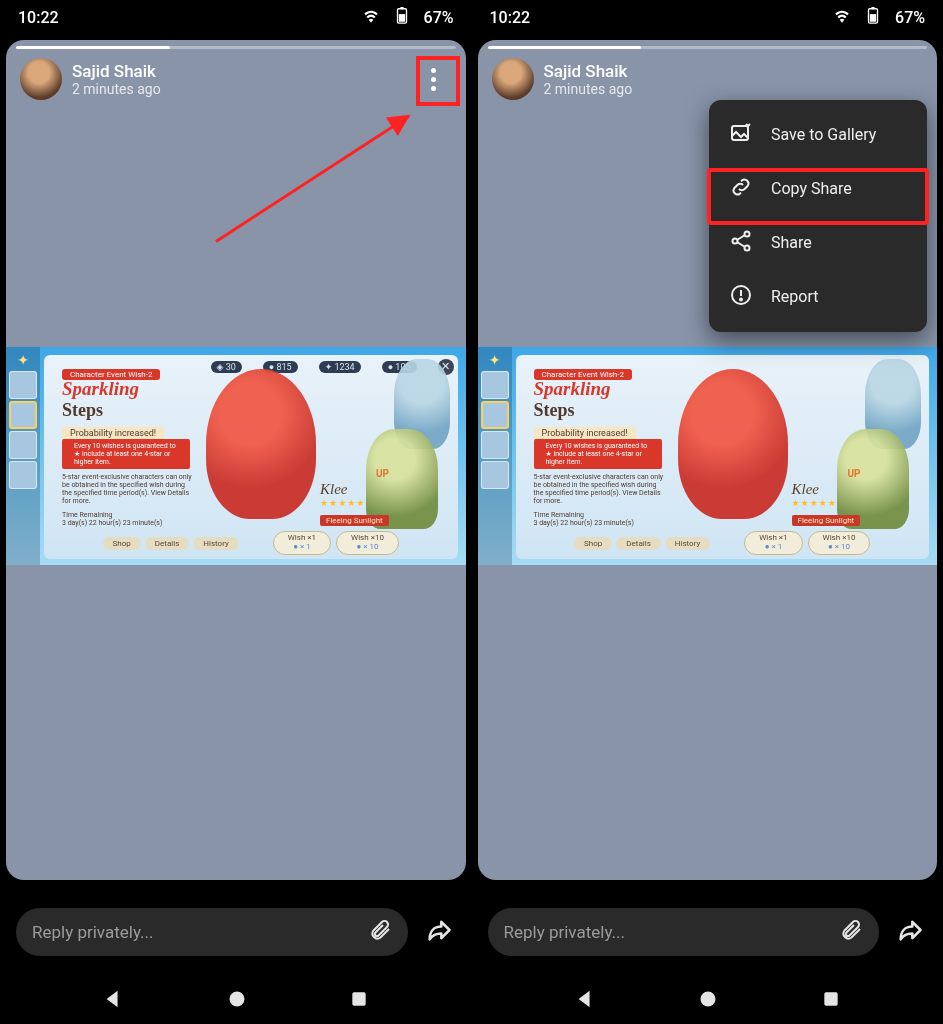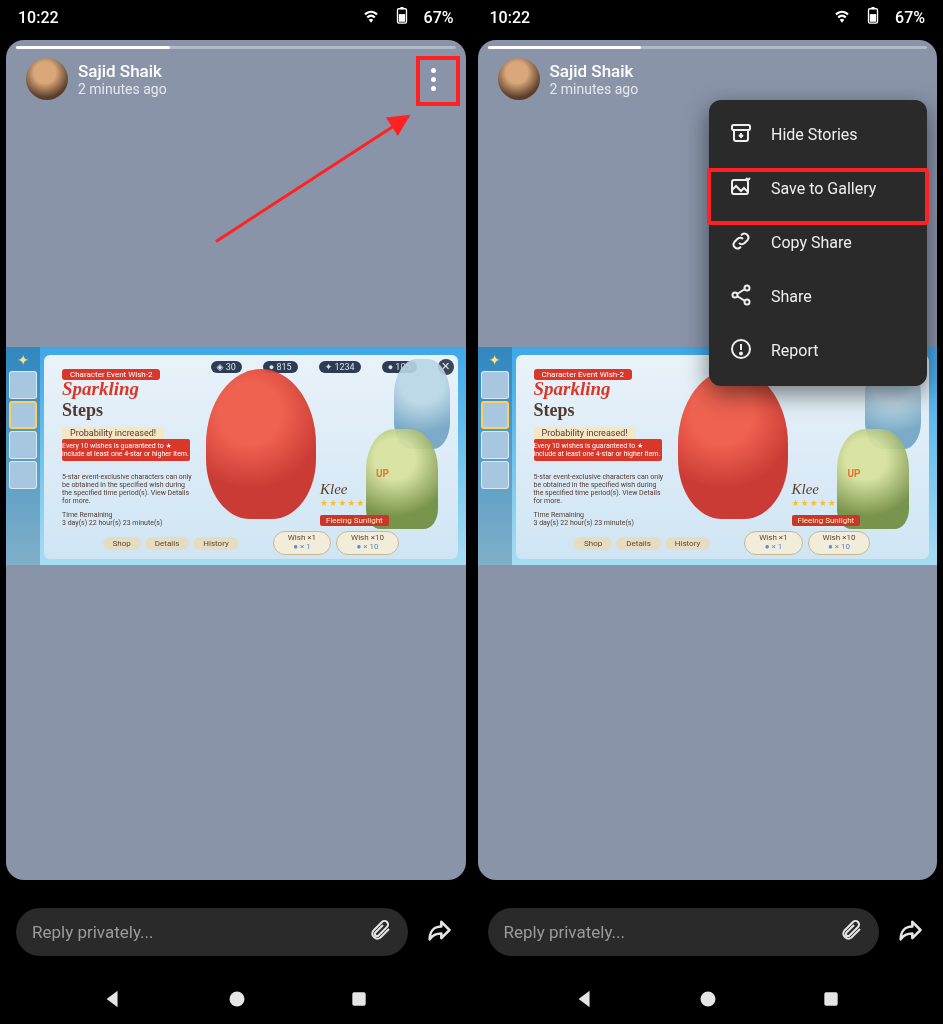--- a/index.html
+++ b/index.html
@@ -45,21 +45,21 @@
     background: rgba(255,255,255,0.35);
     border-radius: 2px;
   }
   .progress-fill {
     width: 35%; height: 100%;
     background: #fff;
     border-radius: 2px;
   }
   .story-header {
     position: absolute;
-    top: 18px; left: 20px; right: 14px;
+    top: 18px; left: 14px; right: 14px;
     display: flex;
     align-items: center;
     gap: 10px;
     color: #fff;
   }
   .avatar {
     width: 42px; height: 42px;
     border-radius: 50%;
     background: radial-gradient(circle at 45% 35%, #d9a77a 30%, #5b3c2a 70%), #7b5c48;
     flex-shrink: 0;
@@ -161,21 +161,21 @@
   }
   .si-prob {
     position: absolute; top: 72px; left: 18px;
     font-size: 9px; color: #52392e; background: #f6e7c4;
     padding: 1px 8px;
   }
   .si-redbox {
     position: absolute; top: 84px; left: 18px;
     background: #d9372a; color: #fff;
     font-size: 7px; line-height: 1.15;
-    padding: 3px 0; width: 128px;
+    padding: 3px 12px; width: 128px;
     border-radius: 2px;
   }
   .si-desc {
     position: absolute; top: 118px; left: 18px;
     font-size: 7px; color: #52392e; width: 132px;
     line-height: 1.15;
   }
   .si-time {
     position: absolute; top: 156px; left: 18px;
     font-size: 7px; color: #52392e;
@@ -489,30 +489,20 @@
               </div>
             </div>
           </div>
         </div>
       </div>
 
       <div class="menu">
         <div class="menu-item">
           <span class="mi-icon">
             <svg width="24" height="24" viewBox="0 0 24 24" fill="none" stroke="#eee" stroke-width="2">
-                <rect x="3" y="4" width="18" height="5" rx="1.5"></rect>
-                <path d="M5 9v9a2 2 0 002 2h10a2 2 0 002-2V9"></path>
-                <path d="M12 12v4m-2-2l2 2 2-2"></path>
-              </svg>
-          </span>
-          <span class="mi-label">Hide Stories</span>
-        </div>
-        <div class="menu-item">
-          <span class="mi-icon">
-            <svg width="24" height="24" viewBox="0 0 24 24" fill="none" stroke="#eee" stroke-width="2">
                 <rect x="3" y="5" width="16" height="14" rx="2"></rect>
                 <path d="M3 15l4-4 5 5 3-3 4 4"></path>
                 <path d="M17 3l2 2 2-2"></path>
               </svg>
           </span>
           <span class="mi-label">Save to Gallery</span>
         </div>
         <div class="menu-item">
           <span class="mi-icon">
             <svg width="24" height="24" viewBox="0 0 24 24" fill="none" stroke="#eee" stroke-width="2">

